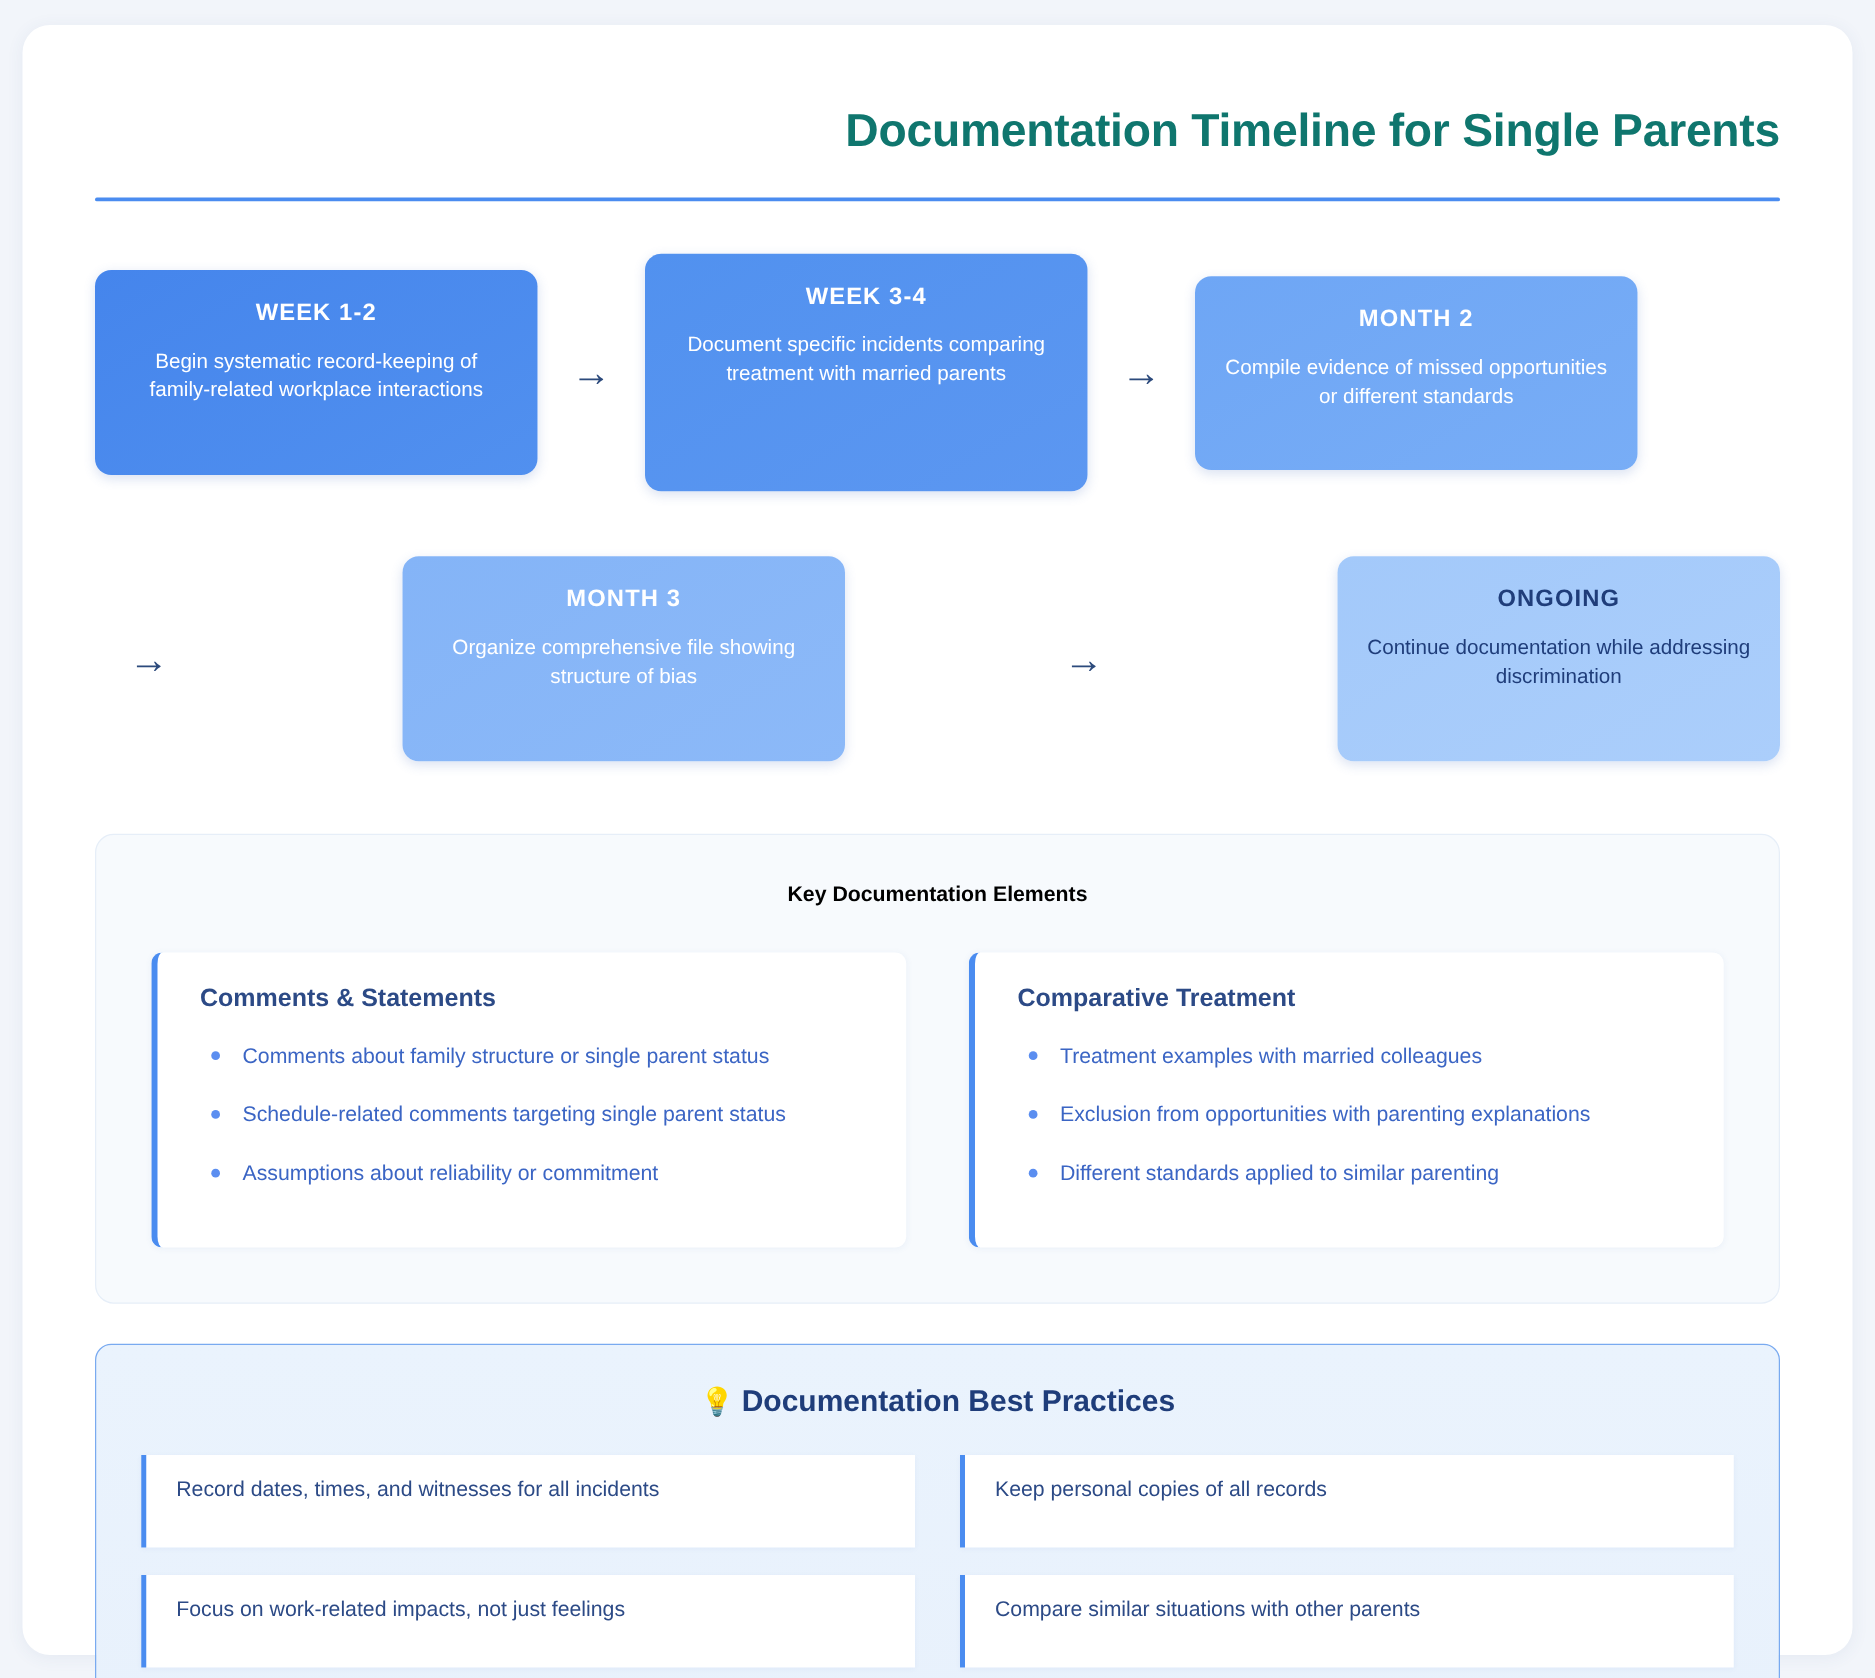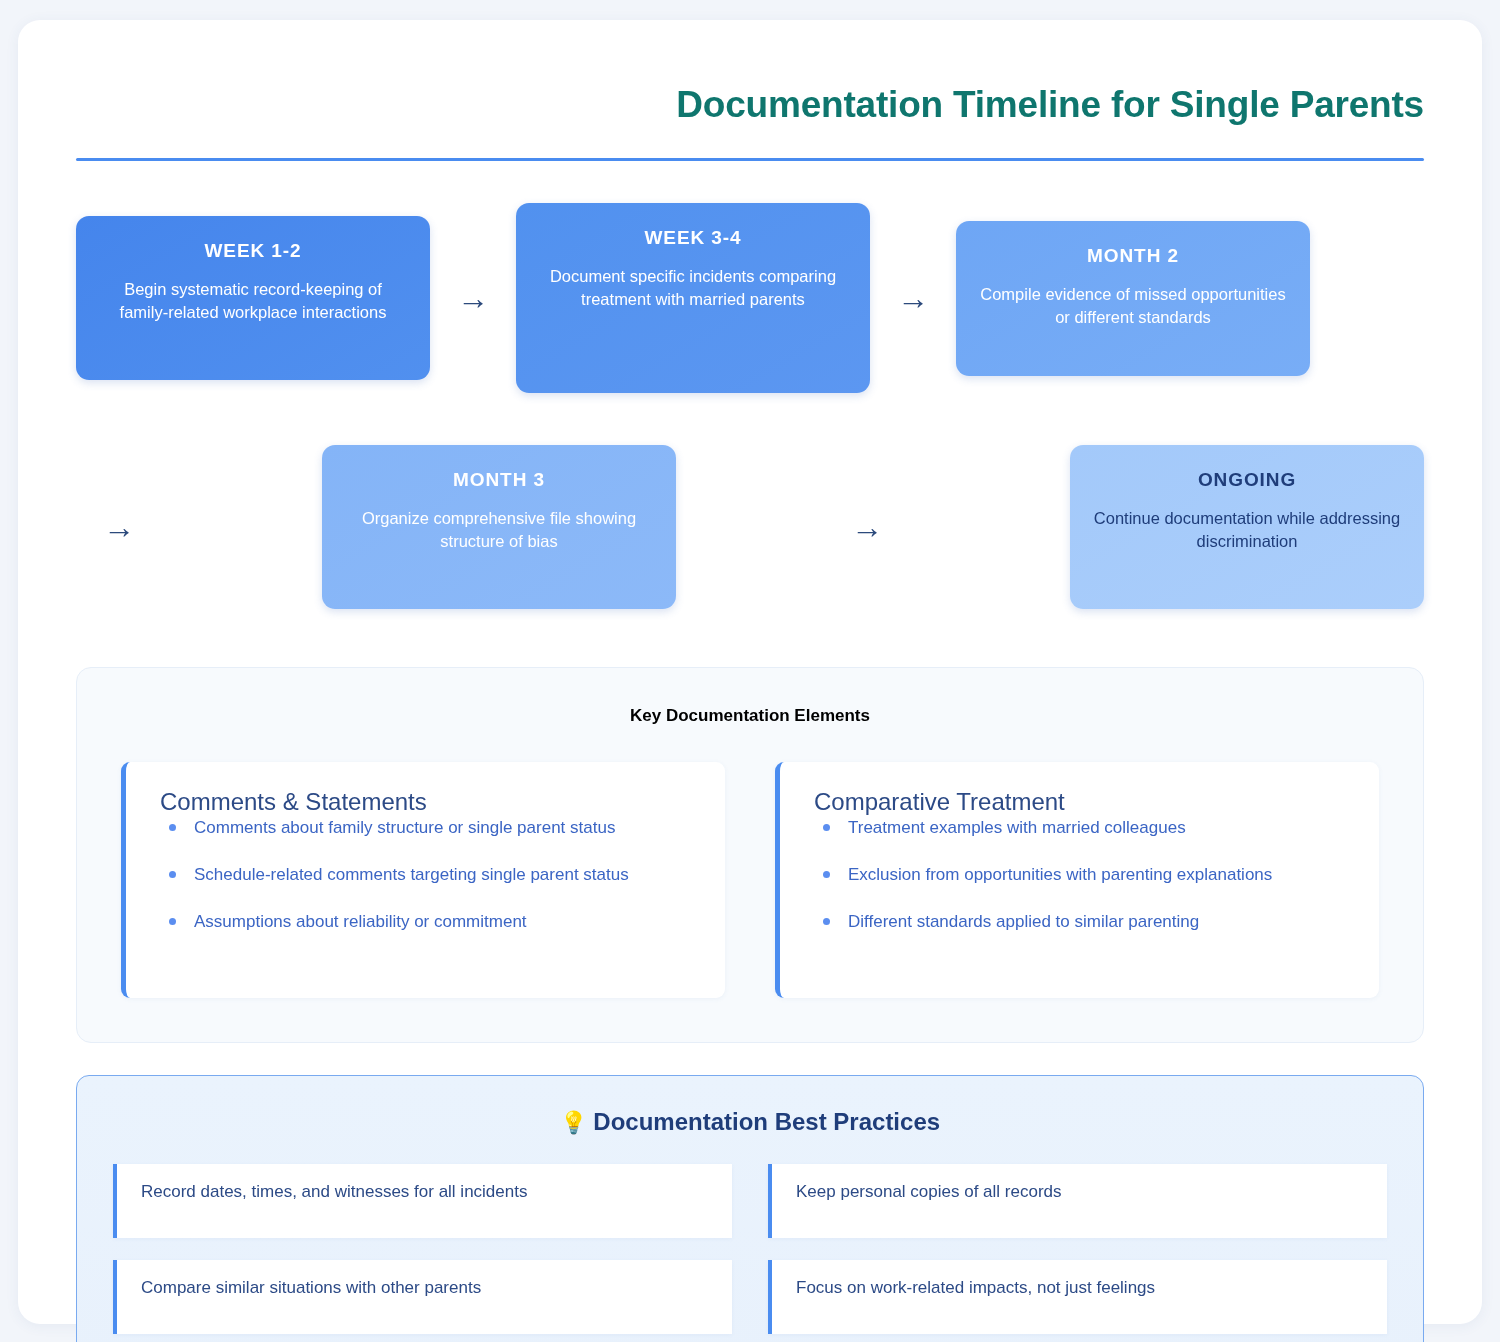--- a/index.html
+++ b/index.html
@@ -110,23 +110,24 @@
   .key-card {
     flex: 1;
     background: #ffffff;
     border-left: 5px solid #4a8cf0;
     border-radius: 9px;
     padding: 26px 30px 32px 34px;
     box-shadow: 0 1px 5px rgba(70,110,190,0.07);
     min-height: 236px;
   }
   .key-card h3 {
-    font-size: 24px;
-    font-weight: normal;
+    font-size: 20px;
+    font-weight: bold;
     color: #2c4a86;
+    margin-bottom: 22px;
   }
   .key-list { list-style: none; }
   .key-list li {
     position: relative;
     padding-left: 34px;
     font-size: 17px;
     color: #3b65c4;
     line-height: 1.4;
     margin-bottom: 23px;
   }
@@ -242,18 +243,18 @@
     </div>
   </div>
 
   <div class="bp-panel">
     <h2 class="bp-title">
       <span class="bulb">💡</span><span>Documentation Best Practices</span>
     </h2>
     <div class="bp-grid">
       <div class="bp-item">Record dates, times, and witnesses for all incidents</div>
       <div class="bp-item">Keep personal copies of all records</div>
+      <div class="bp-item">Focus on work-related impacts, not just feelings</div>
       <div class="bp-item">Compare similar situations with other parents</div>
-      <div class="bp-item">Focus on work-related impacts, not just feelings</div>
     </div>
   </div>
 
 </div>
 
 </body></html>

